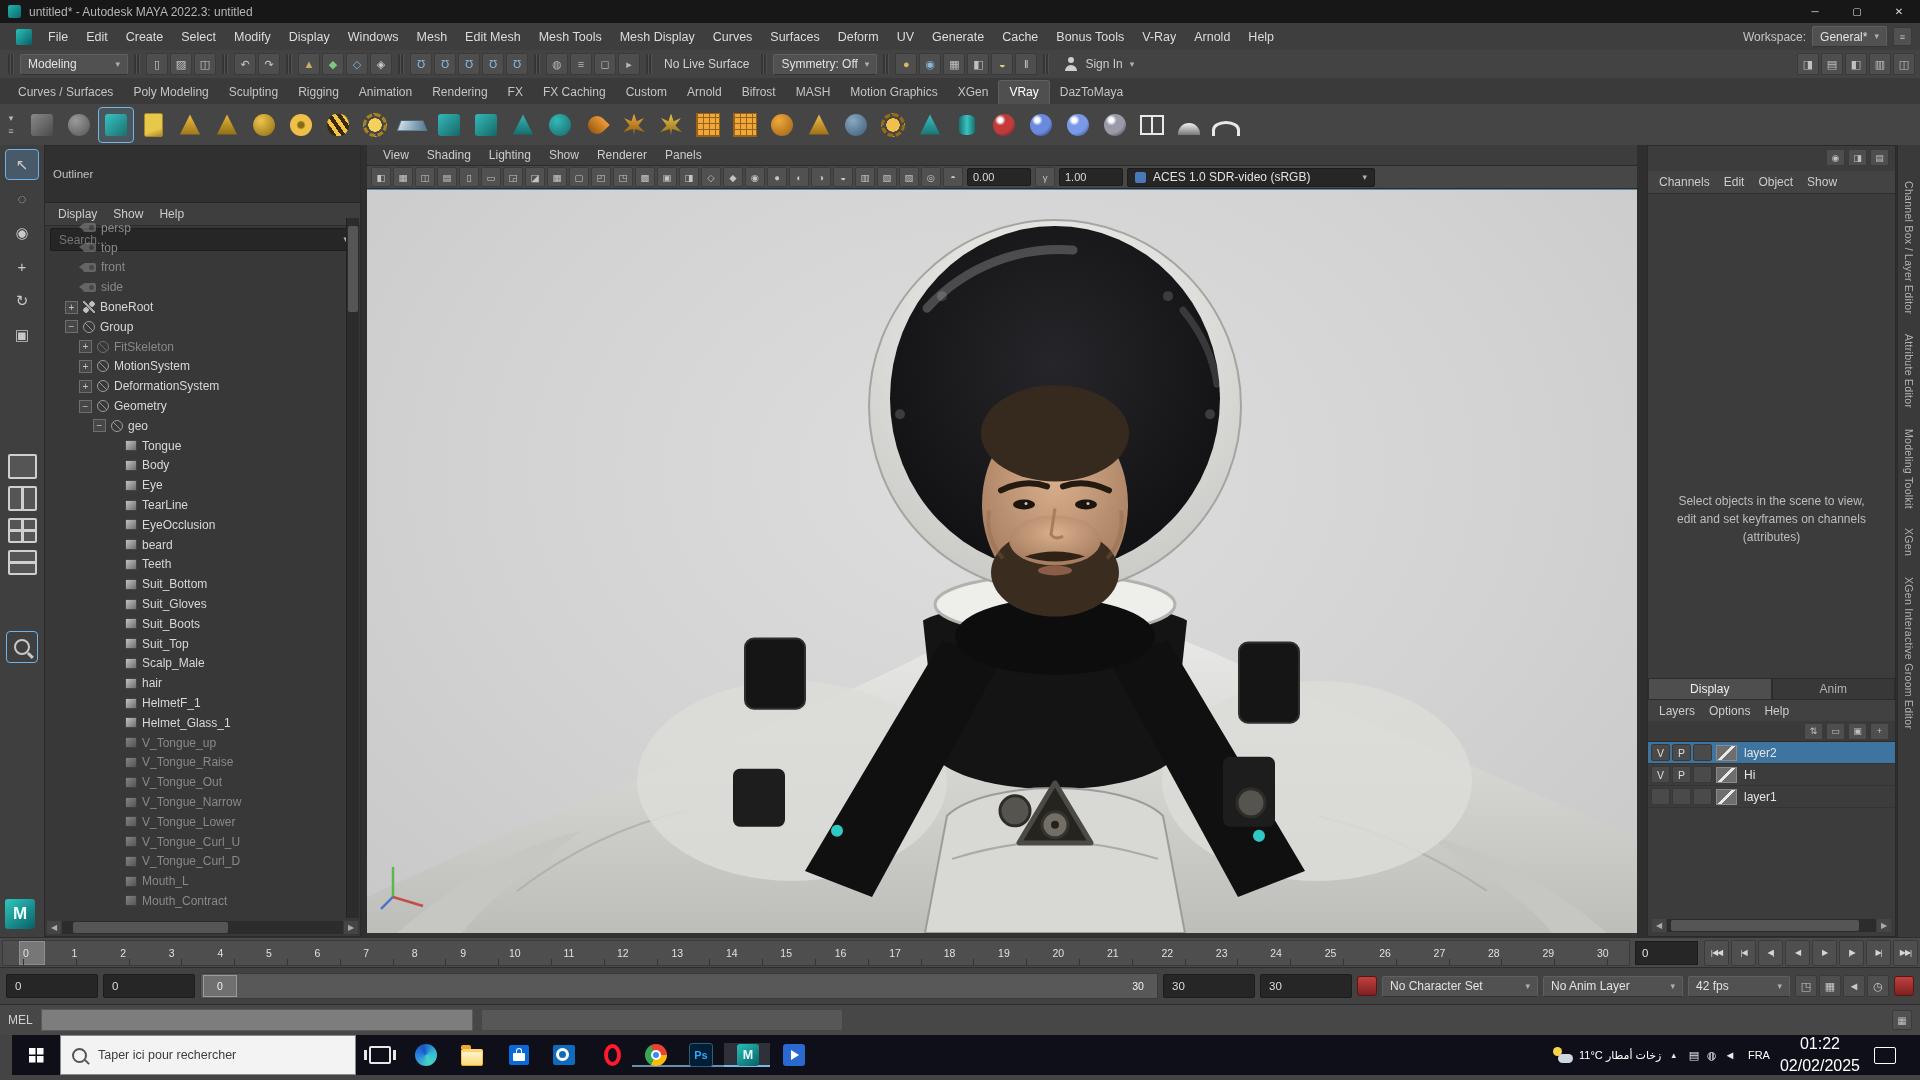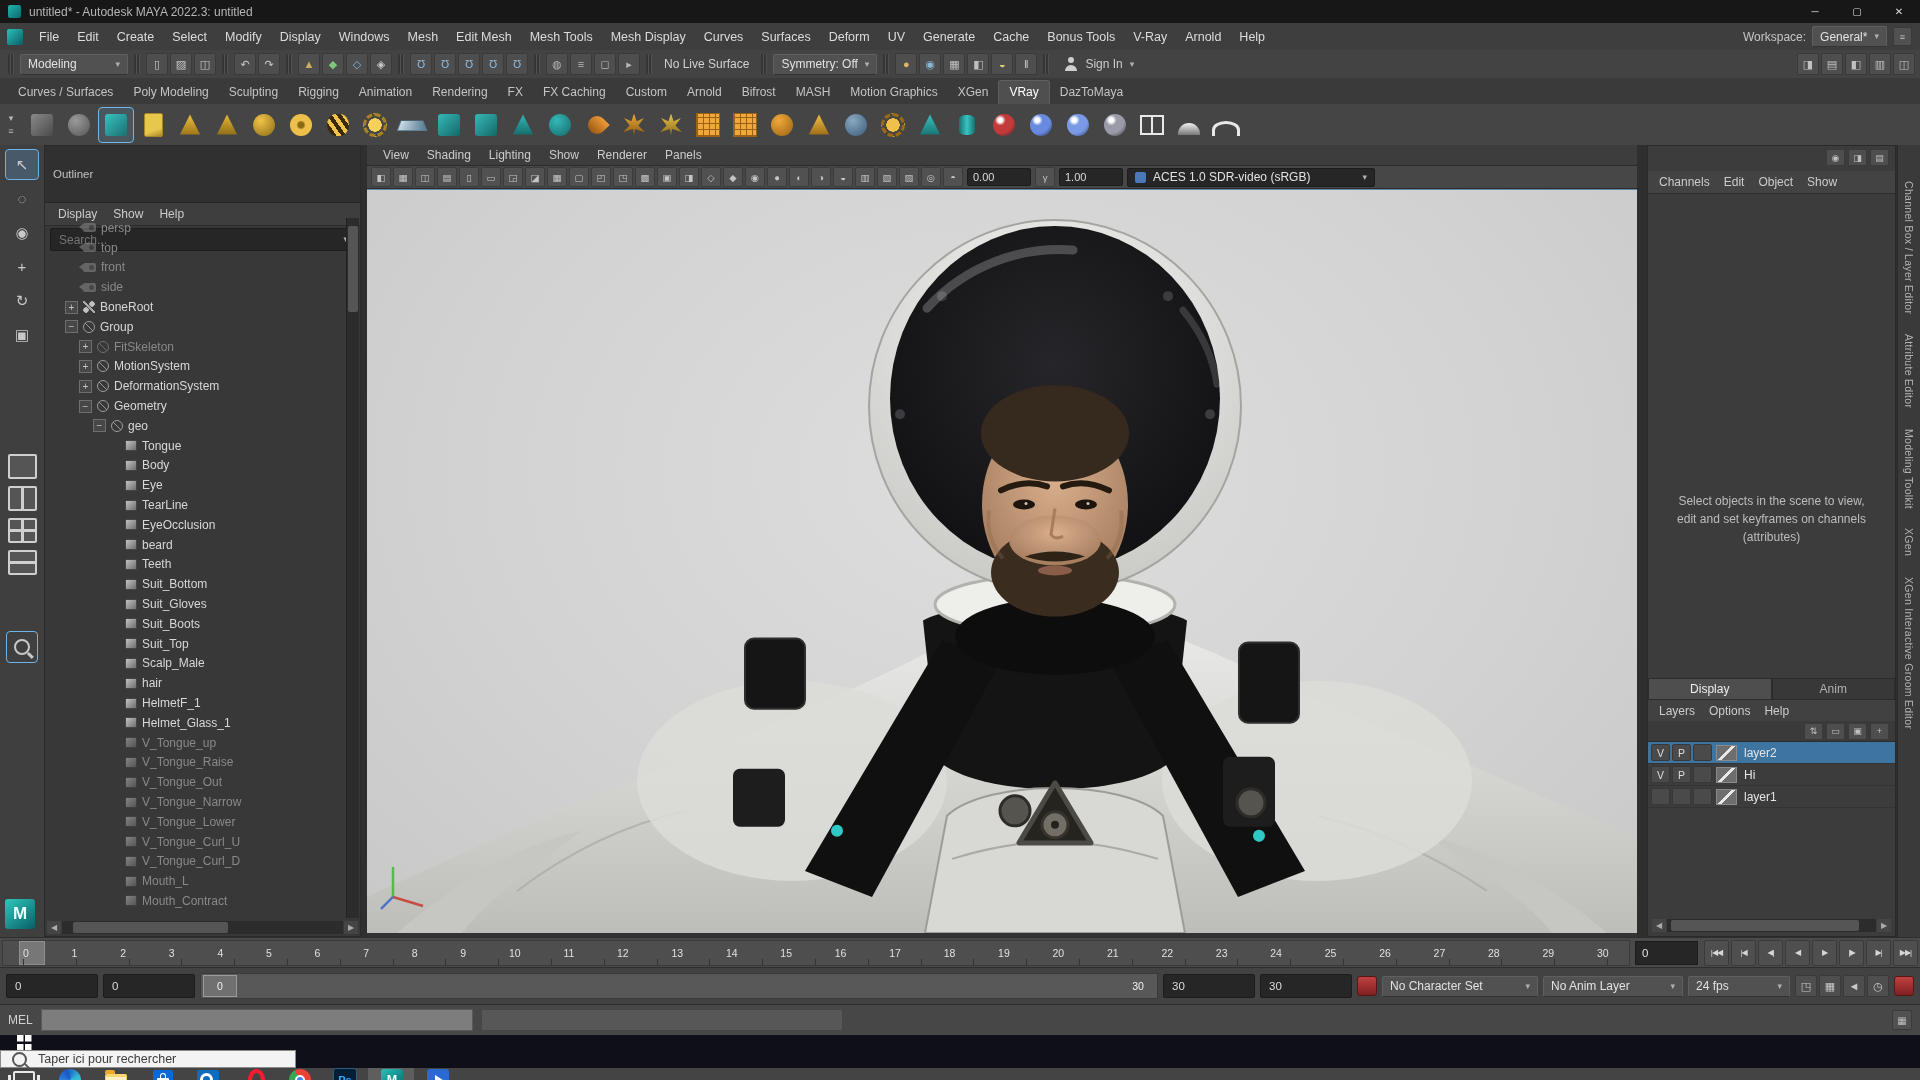--- a/index.html
+++ b/index.html
@@ -9,21 +9,21 @@
   .caret{font-size:9px;color:#b0b0b0;line-height:1;}
 
   
   .titlebar{position:absolute;top:0;left:0;right:0;height:23px;background:#171717;display:flex;align-items:center;color:#b6b6b6;}
   .tb-appicon{width:13px;height:13px;margin:0 8px;background:linear-gradient(135deg,#21b4ab,#0b6a70);border-radius:2px;}
   .tb-title{font-size:12px;}
   .winbtns{margin-left:auto;display:flex;height:100%;}
   .winbtn{width:42px;display:flex;align-items:center;justify-content:center;font-size:10px;color:#ddd;}
 
   
-  .menubar{position:absolute;top:23px;left:0;right:0;height:27px;background:#3e3e3e;border-bottom:1px solid #2a2a2a;display:flex;align-items:center;padding-left:4px;}
+  .menubar{position:absolute;top:23px;left:0;right:0;height:27px;background:#3e3e3e;border-bottom:1px solid #2a2a2a;display:flex;align-items:center;padding-left:13px;}
   .mb-logo{width:16px;height:16px;margin:0 7px 0 3px;background:linear-gradient(135deg,#29c2b8,#0a5e66);border-radius:2px;}
   .menus{display:flex;align-items:center;}
   .menu-item{padding:0 9px;font-size:12.5px;color:#dcdcdc;white-space:nowrap;}
   .ws{margin-left:auto;display:flex;align-items:center;gap:6px;padding-right:8px;color:#c6c6c6;}
   .dd{background:#515151;border:1px solid #5f5f5f;border-bottom-color:#333;border-radius:2px;height:19px;display:flex;align-items:center;padding:0 7px;gap:7px;font-size:12px;color:#e2e2e2;white-space:nowrap;}
   .mini-box{width:17px;height:17px;background:#515151;border:1px solid #3a3a3a;border-radius:2px;color:#c4c4c4;font-size:9px;display:flex;align-items:center;justify-content:center;}
 
   
   .statusline{position:absolute;top:50px;left:0;right:0;height:28px;background:#434343;border-bottom:1px solid #2e2e2e;display:flex;align-items:center;gap:3px;padding:0 5px;}
   .grip{width:6px;height:20px;background:repeating-linear-gradient(90deg,#353535 0 2px,#505050 2px 3px);margin:0 3px;border-radius:1px;}
@@ -169,21 +169,21 @@
 
   
   .helpline{position:absolute;top:1004px;left:0;right:0;height:31px;background:#474747;display:flex;align-items:center;padding:0 8px;gap:8px;border-top:1px solid #2e2e2e;box-sizing:border-box;}
   .hl-status{width:655px;font-size:12px;color:#e0e0e0;}
   .hl-mel{font-size:12px;color:#d0d0d0;}
   .hl-input{width:430px;height:20px;background:#7d7d7d;border:1px solid #5a5a5a;}
   .hl-result{width:360px;height:20px;background:#575757;border:1px solid #454545;}
   .hl-icon{margin-left:auto;width:18px;height:18px;background:#515151;border:1px solid #3a3a3a;color:#c4c4c4;font-size:10px;display:flex;align-items:center;justify-content:center;border-radius:2px;}
 
   
-  .taskbar{position:absolute;top:1035px;left:0;right:0;height:33px;background:#0f0f19;display:flex;align-items:stretch;color:#fff;flex-direction:column;}
+  .taskbar{position:absolute;top:1035px;left:12px;right:0;height:40px;background:#0f0f19;display:flex;align-items:stretch;color:#fff;}
   .start{width:48px;display:flex;align-items:center;justify-content:center;}
   .startgrid{width:15px;height:15px;background-image:linear-gradient(#fff,#fff),linear-gradient(#fff,#fff),linear-gradient(#fff,#fff),linear-gradient(#fff,#fff);background-size:6.5px 6.5px;background-position:0 0,8.5px 0,0 8.5px,8.5px 8.5px;background-repeat:no-repeat;}
   .tsearch{width:296px;background:#f3f3f3;border:1px solid #8a8a8a;display:flex;align-items:center;gap:9px;padding:0 11px;box-sizing:border-box;}
   .tsearch input{flex:1;border:none;outline:none;background:transparent;color:#3c3c3c;font-size:12.5px;font-family:inherit;}
   .tsearch input::placeholder{color:#3c3c3c;opacity:1;}
   .sglass{width:11px;height:11px;border:2px solid #555;border-radius:50%;position:relative;flex:none;}
   .sglass::after{content:"";position:absolute;width:6px;height:2px;background:#555;transform:rotate(45deg);right:-5px;bottom:-2px;}
   .app{width:46px;display:flex;align-items:center;justify-content:center;position:relative;}
   .app.active{background:rgba(255,255,255,.14);box-shadow:inset 0 -2px 0 #76b9ed;}
   .app.open{box-shadow:inset 0 -2px 0 #6a90a8;}
@@ -1239,21 +1239,21 @@
     <div class="redkey"></div>
     <div class="dd dd-cs">
       <span>No Character Set</span>
         <span class="caret">▾</span>
     </div>
     <div class="dd dd-al">
       <span>No Anim Layer</span>
         <span class="caret">▾</span>
     </div>
     <div class="dd dd-fps">
-      <span>24 fps</span>
+      <span>42 fps</span>
         <span class="caret">▾</span>
     </div>
     <div class="igroup">
 
     <div class="sic">
           <span>◳</span>
         </div>
         <div class="sic">
           <span>▦</span>
         </div>

